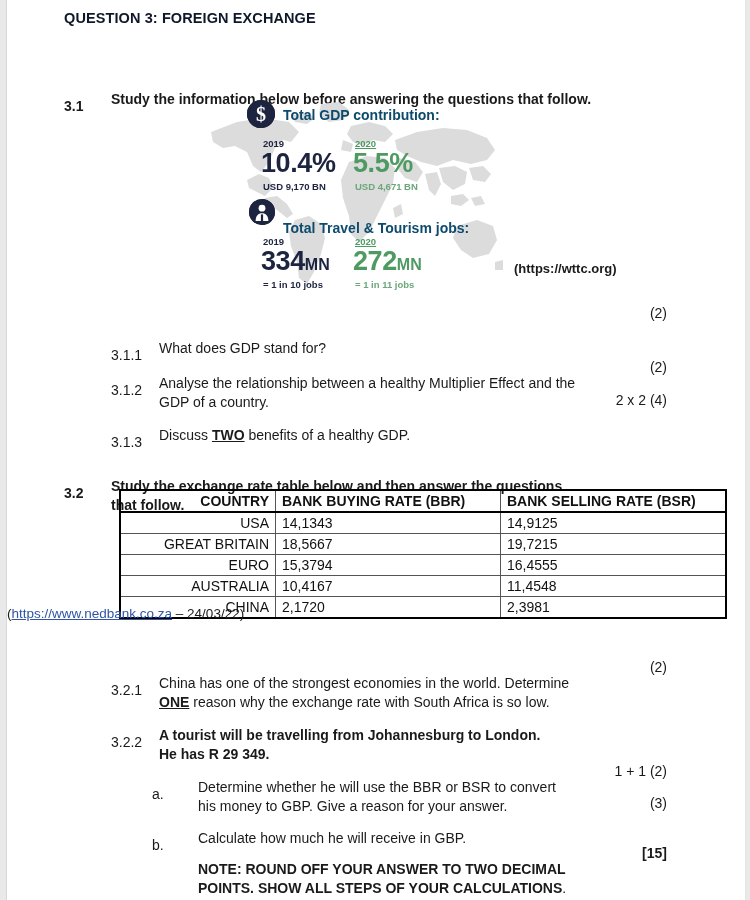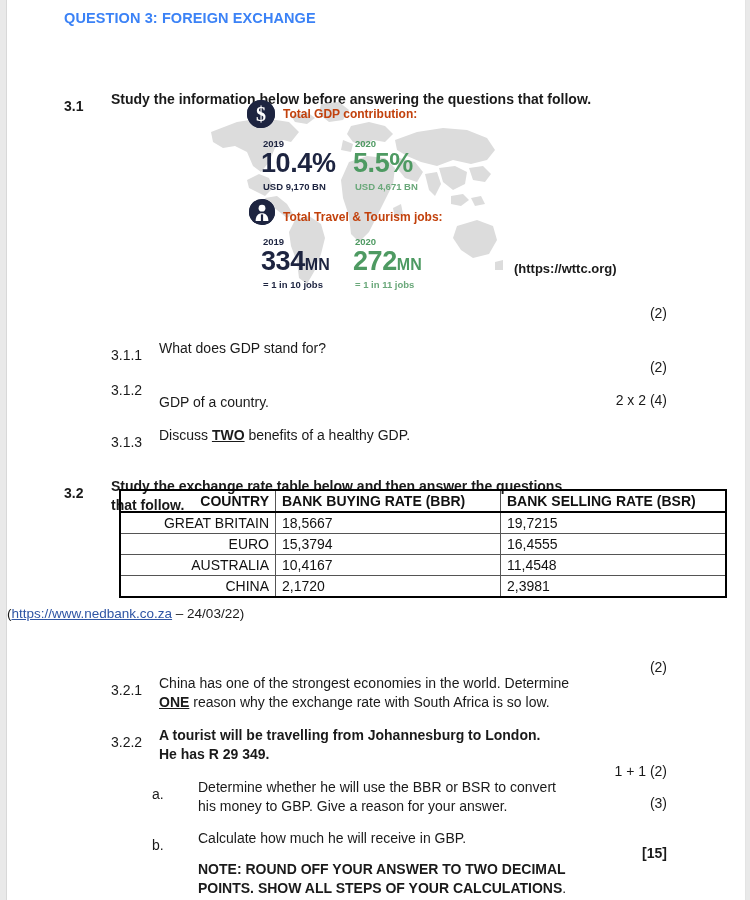--- a/index.html
+++ b/index.html
@@ -16,21 +16,21 @@
     left: 6px; top: 0; width: 740px; height: 900px;
     background: #ffffff;
     border-left: 1px solid #d8d8d8;
     border-right: 1px solid #e4e4e4;
     box-sizing: border-box;
   }
 
   
   .q-title {
     position: absolute; left: 57px; top: 10px;
-    font-size: 14.5px; font-weight: bold; color: #3b82f6;
+    font-size: 14.5px; font-weight: bold; color: #0f172a;
     letter-spacing: .1px;
   }
   .num {
     position: absolute;
     font-size: 14px; color: #1a1a1a; margin-top: 42px;
   }
   .body-text {
     position: absolute;
     font-size: 14px; color: #1a1a1a; line-height: 19px; margin-top: 34px;
   }
@@ -56,29 +56,29 @@
   .badge {
     position: absolute;
     border-radius: 50%;
     background: #1d2440;
     display: flex; align-items: center; justify-content: center;
   }
   .badge svg { display:block; }
 
   .head-label {
     position: absolute;
-    font-size: 12px; font-weight: bold; color: #c2410c;
+    font-size: 14px; font-weight: bold; color: #0c4a6e;
     white-space: nowrap;
   }
   .yr {
     position: absolute;
     font-size: 9.5px; font-weight: bold; white-space: nowrap;
   }
   .yr.navy { color: #1d2440; }
-  .yr.green { color: #4e9a62; }
+  .yr.green { color: #4e9a62; text-decoration: underline; }
 
   .big {
     position: absolute;
     font-size: 27px; font-weight: bold; white-space: nowrap;
     letter-spacing: -0.4px;
   }
   .big.navy { color: #1d2440; }
   .big.green { color: #4e9a62; }
   .big .unit { font-size: 16px; letter-spacing: 0; }
 
@@ -192,40 +192,40 @@
     <div class="sub green" style="left:152px; top:85px;">USD 4,671 BN</div>
 
     <div class="badge" style="left:46px; top:103px; width:26px; height:26px;">
       <svg width="26" height="26" viewBox="0 0 26 26">
         <circle cx="13" cy="13" r="13" fill="#1d2440"></circle>
         <circle cx="13" cy="9.2" r="3.4" fill="#ffffff"></circle>
         <path d="M6.6,22 C6.6,16.8 9.3,14.2 13,14.2 C16.7,14.2 19.4,16.8 19.4,22 Z" fill="#ffffff"></path>
         <rect x="11.9" y="15.4" width="2.2" height="6.6" fill="#1d2440"></rect>
       </svg>
     </div>
-    <div class="head-label" style="left:80px; top:114px;">Total Travel &amp; Tourism jobs:</div>
+    <div class="head-label" style="left:80px; top:124px;">Total Travel &amp; Tourism jobs:</div>
 
     <div class="yr navy" style="left:60px; top:140px;">2019</div>
     <div class="big navy" style="left:58px; top:150px;"><span>334</span><span class="unit">MN</span></div>
     <div class="sub navy" style="left:60px; top:183px;">= 1 in 10 jobs</div>
 
     <div class="yr green" style="left:152px; top:140px;">2020</div>
     <div class="big green" style="left:150px; top:150px;"><span>272</span><span class="unit">MN</span></div>
     <div class="sub green" style="left:152px; top:183px;">= 1 in 11 jobs</div>
   </div>
 
   <div class="src-wttc">(https://wttc.org)</div>
 
   <div class="num" style="left:104px; top:305px;">3.1.1</div>
   <div class="body-text" style="left:152px; top:305px; width:440px;">What does GDP stand for?</div>
   <div class="marks" style="left:580px; top:305px; width:80px;">(2)</div>
 
   <div class="num" style="left:104px; top:340px;">3.1.2</div>
   <div class="body-text" style="left:152px; top:340px; width:450px;">
-    <br>
+    <span>Analyse the relationship between a healthy Multiplier Effect and the</span><br>
     <span>GDP of a country.</span>
   </div>
   <div class="marks" style="left:580px; top:359px; width:80px;">(2)</div>
 
   <div class="num" style="left:104px; top:392px;">3.1.3</div>
   <div class="body-text" style="left:152px; top:392px; width:440px;">Discuss <span class="bold u">TWO</span> benefits of a healthy GDP.</div>
   <div class="marks" style="left:560px; top:392px; width:100px;">2 x 2 (4)</div>
 
   <div class="num bold" style="left:57px; top:443px;">3.2</div>
   <div class="body-text bold" style="left:104px; top:443px; width:500px;">
@@ -237,20 +237,25 @@
     <table class="rates">
       <thead>
         <tr>
           <th class="c-country">COUNTRY</th>
           <th class="c-rate">BANK BUYING RATE (BBR)</th>
           <th class="c-rate">BANK SELLING RATE (BSR)</th>
         </tr>
       </thead>
       <tbody>
         <tr>
+          <td class="c-country">USA</td>
+          <td class="c-rate">14,1343</td>
+          <td class="c-rate">14,9125</td>
+        </tr>
+        <tr>
           <td class="c-country">GREAT BRITAIN</td>
           <td class="c-rate">18,5667</td>
           <td class="c-rate">19,7215</td>
         </tr>
         <tr>
           <td class="c-country">EURO</td>
           <td class="c-rate">15,3794</td>
           <td class="c-rate">16,4555</td>
         </tr>
         <tr>

